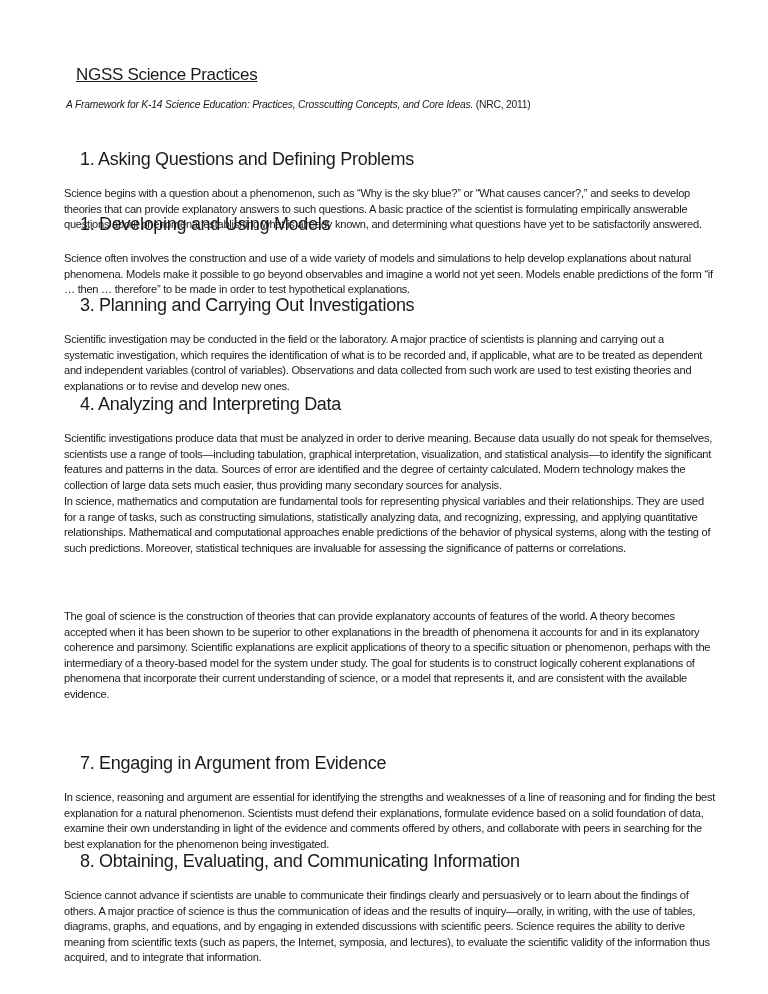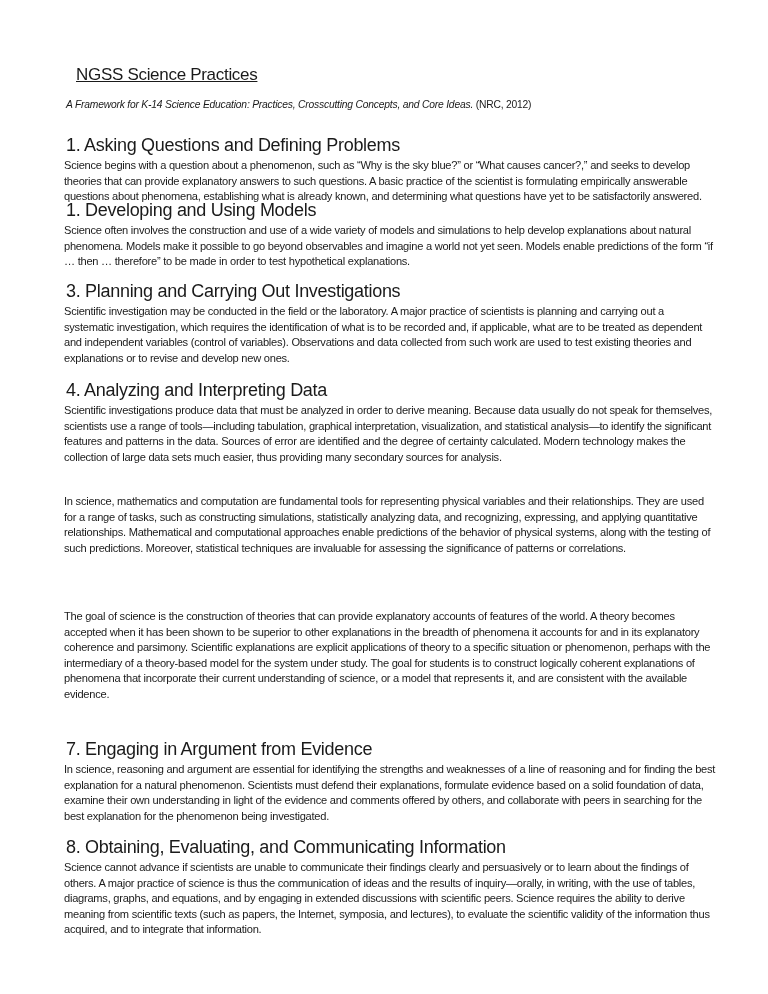--- a/index.html
+++ b/index.html
@@ -3,29 +3,29 @@
 <meta charset="utf-8">
 <style>
   html, body { margin: 0; padding: 0; background: #ffffff; }
   body { width: 768px; height: 994px; overflow: hidden; position: relative;
          font-family: "Liberation Sans", sans-serif; color: #1a1a1a; }
   .page { position: absolute; left: 64px; top: 0; width: 660px; }
   .doc-title { position: absolute; top: 53px; left: 0; font-size: 17px; text-decoration: underline; margin: 12px; font-weight: normal; letter-spacing: -0.3px; }
   .subtitle { position: absolute; top: 99px; left: 2px; font-size: 10.3px; margin: 0; letter-spacing: -0.2px; white-space: nowrap; }
   .subtitle i { font-style: italic; }
   .section { position: absolute; left: 0; width: 660px; }
-  .section h2 { margin: 2px; font-size: 18px; font-weight: normal; line-height: 22px; letter-spacing: -0.3px; }
+  .section h2 { margin: 16px; font-size: 18px; font-weight: normal; line-height: 22px; letter-spacing: -0.3px; }
   .section p { margin: 2px 8px 0 0; font-size: 11.1px; line-height: 15.6px; letter-spacing: -0.25px; }
 </style>
 </head>
 <body>
 
 <div class="page">
   <h1 class="doc-title">NGSS Science Practices</h1>
-  <p class="subtitle"><i>A Framework for K-14 Science Education: Practices, Crosscutting Concepts, and Core Ideas.</i><span> (NRC, 2012)</span></p>
+  <p class="subtitle"><i>A Framework for K-14 Science Education: Practices, Crosscutting Concepts, and Core Ideas.</i><span> (NRC, 2011)</span></p>
 
   <div class="section" style="top:132px">
     <h2>1. Asking Questions and Defining Problems</h2>
     <p>Science begins with a question about a phenomenon, such as “Why is the sky blue?” or “What causes cancer?,” and seeks to develop theories that can provide explanatory answers to such questions.  A basic practice of the scientist is formulating empirically answerable questions about phenomena, establishing what is already known, and determining what questions have yet to be satisfactorily answered.</p>
   </div>
 
   <div class="section" style="top:197px">
     <h2>1.  Developing and Using Models</h2>
     <p>Science often involves the construction and use of a wide variety of models and simulations to help develop explanations about natural phenomena. Models make it possible to go beyond observables and imagine a world not yet seen. Models enable predictions of the form “if … then … therefore” to be made in order to test hypothetical explanations.</p>
   </div>

